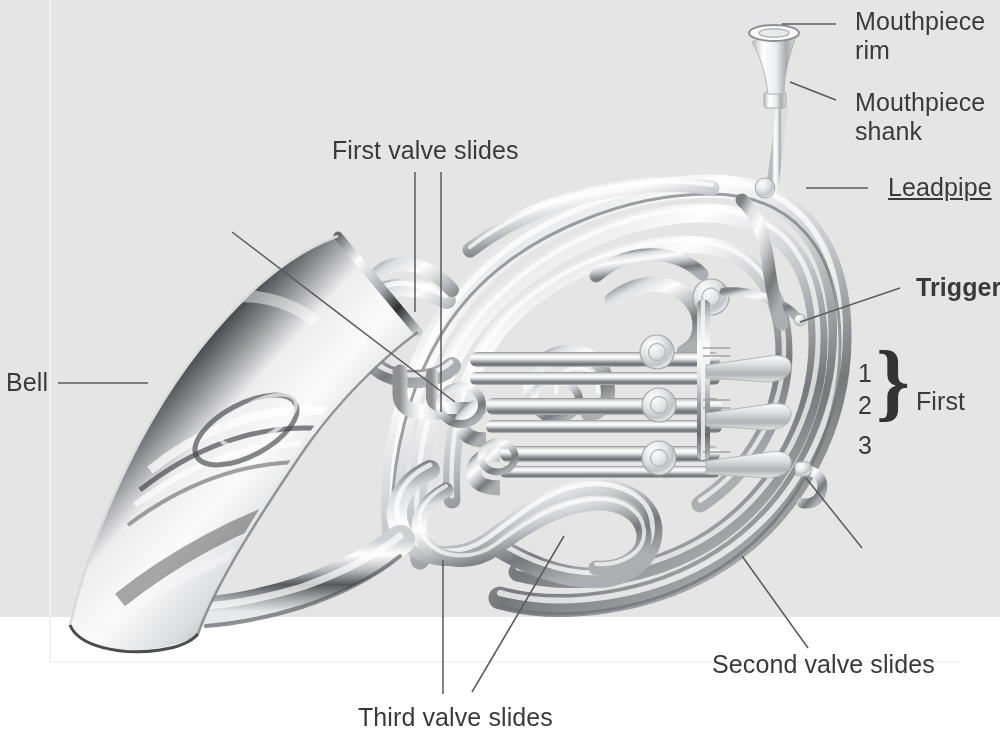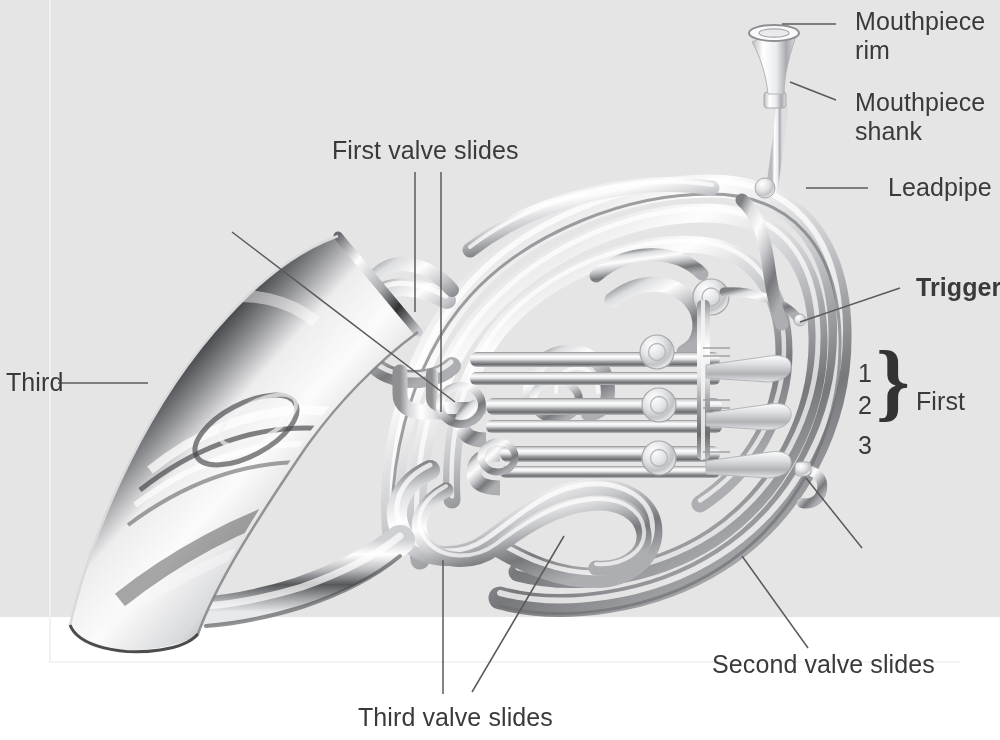--- a/index.html
+++ b/index.html
@@ -299,33 +299,33 @@
       <line x1="564" y1="536" x2="472" y2="692"></line>
     </g>
   </svg>
 
   <div class="lbl" style="left:855px;top:7px;">Mouthpiece
 rim</div>
 
   <div class="lbl" style="left:855px;top:88px;">Mouthpiece
 shank</div>
 
-  <div class="lbl" style="left:888px;top:173px;">Leadpipe</div>
+  <div class="lbl" style="left:888px;top:173px;text-decoration:underline;">Leadpipe</div>
 
   <div class="lbl" style="left:916px;top:273px;font-weight:bold;">Trigger</div>
 
   <div class="num" style="left:858px;top:360px;">1</div>
   <div class="num" style="left:858px;top:392px;">2</div>
   <div class="num" style="left:858px;top:432px;">3</div>
   <div class="brace" style="left:876px;top:338px;">}</div>
   <div class="lbl" style="left:916px;top:387px;">First</div>
 
 
   <div class="lbl" style="left:332px;top:136px;">First valve slides</div>
 
 
-  <div class="lbl" style="left:6px;top:368px;">Third</div>
+  <div class="lbl" style="left:6px;top:368px;">Bell</div>
 
   <div class="lbl" style="left:358px;top:703px;">Third valve slides</div>
 
   <div class="lbl" style="left:712px;top:650px;">Second valve slides</div>
 
 </div>
 
 </body></html>

